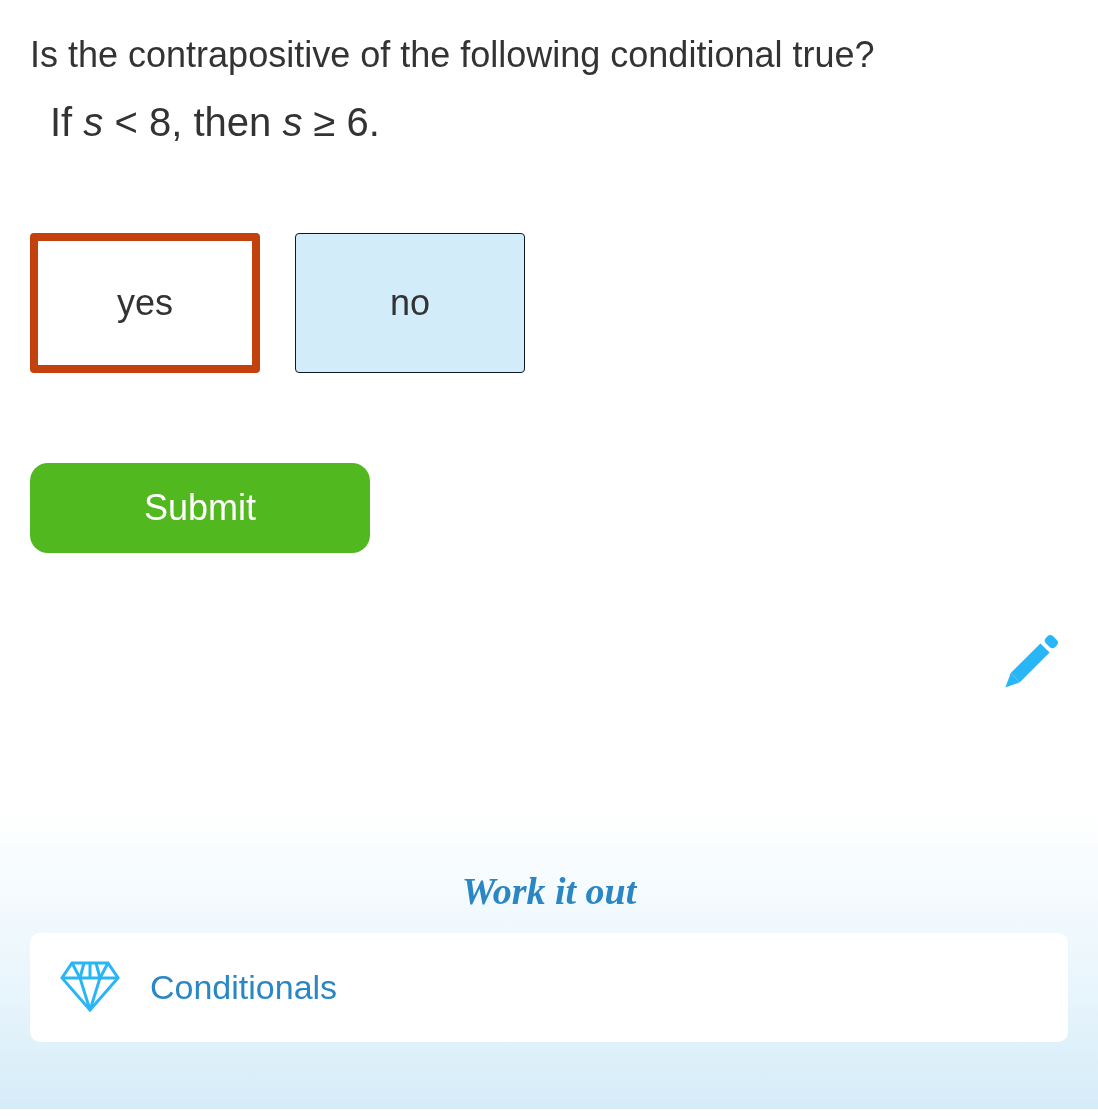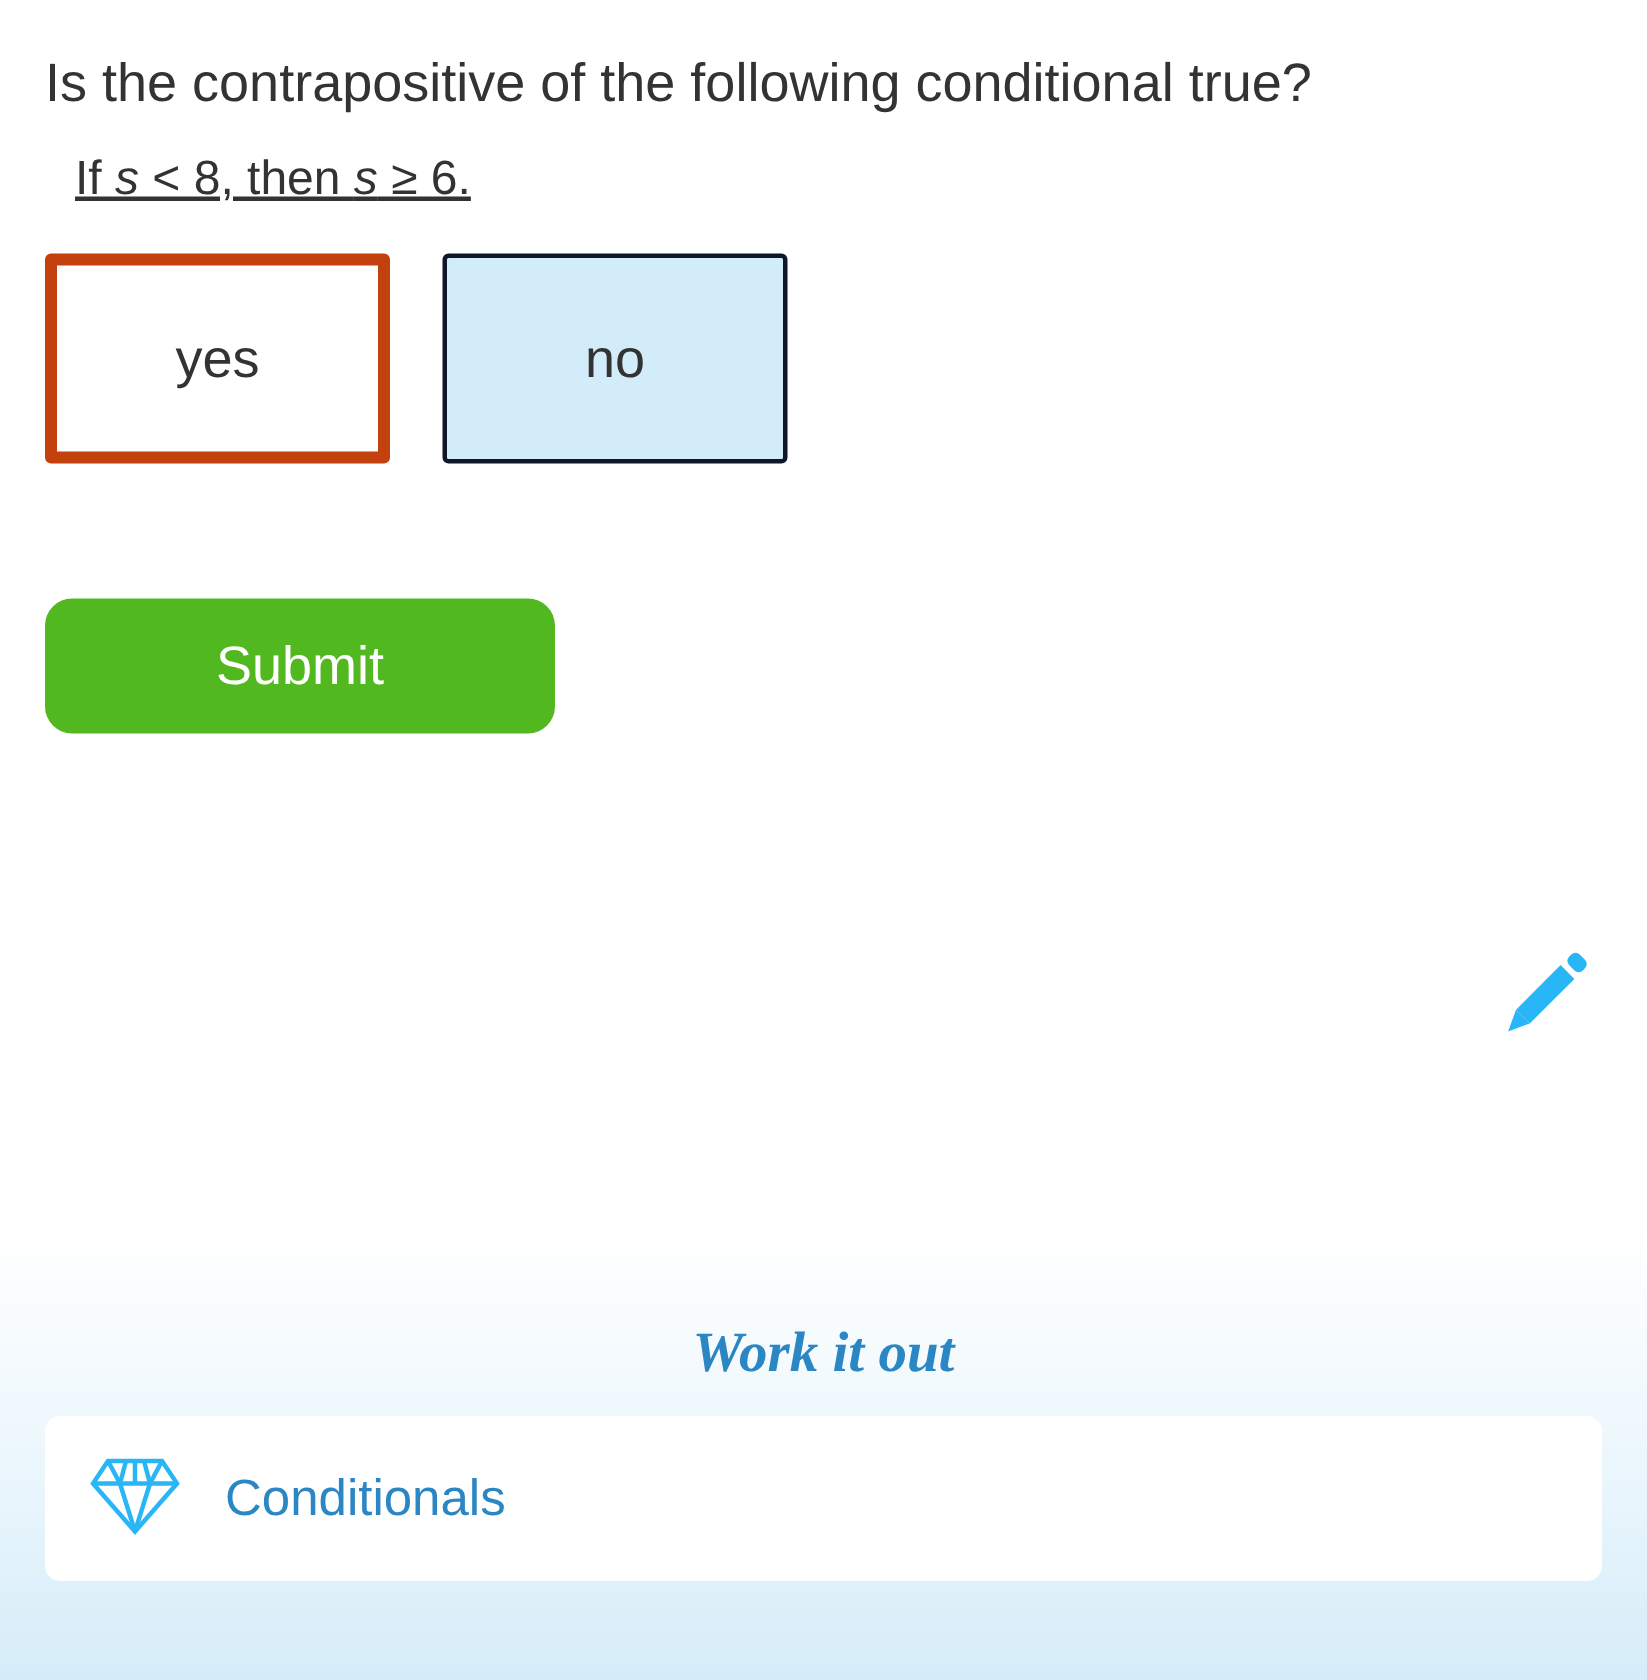--- a/index.html
+++ b/index.html
@@ -18,25 +18,24 @@
     .question-container {
       padding: 30px 30px 0 30px;
     }
     .question-text {
       font-size: 36px;
       color: #333;
       line-height: 1.4;
       margin-bottom: 20px;
     }
     .conditional-text {
-      font-size: 32px;
+      font-size: 40px;
       color: #333;
       padding-left: 20px;
-      margin-bottom: 32px;
-      text-decoration: underline;
+      margin-bottom: 88px;
     }
     .conditional-text .var {
       font-style: italic;
     }
     .options-row {
       display: flex;
       gap: 35px;
       margin-bottom: 90px;
     }
     .option-button {
@@ -47,21 +46,21 @@
       font-size: 36px;
       color: #333;
       font-family: Verdana, Geneva, sans-serif;
       cursor: pointer;
       display: flex;
       align-items: center;
       justify-content: center;
       border-radius: 4px;
     }
     .option-button.selected {
-      border: 3px solid #0f172a;
+      border: 1px solid #0f172a;
       background: #d3ecfa;
     }
     .submit-button {
       width: 340px;
       height: 90px;
       background: #52b820;
       border: none;
       border-radius: 18px;
       color: #ffffff;
       font-size: 36px;
@@ -69,21 +68,21 @@
       cursor: pointer;
     }
     .pencil-icon {
       position: absolute;
       right: 25px;
       top: 620px;
       cursor: pointer;
     }
     .bottom-section {
       position: absolute;
-      bottom: 0;
+      bottom: 11px;
       left: 0;
       right: 0;
       height: 300px;
       background: linear-gradient(to bottom, #ffffff 0%, #e8f5fc 60%, #d5ecf8 100%);
       padding-top: 60px;
       text-align: center;
     }
     .work-it-out {
       font-size: 38px;
       font-style: italic;

